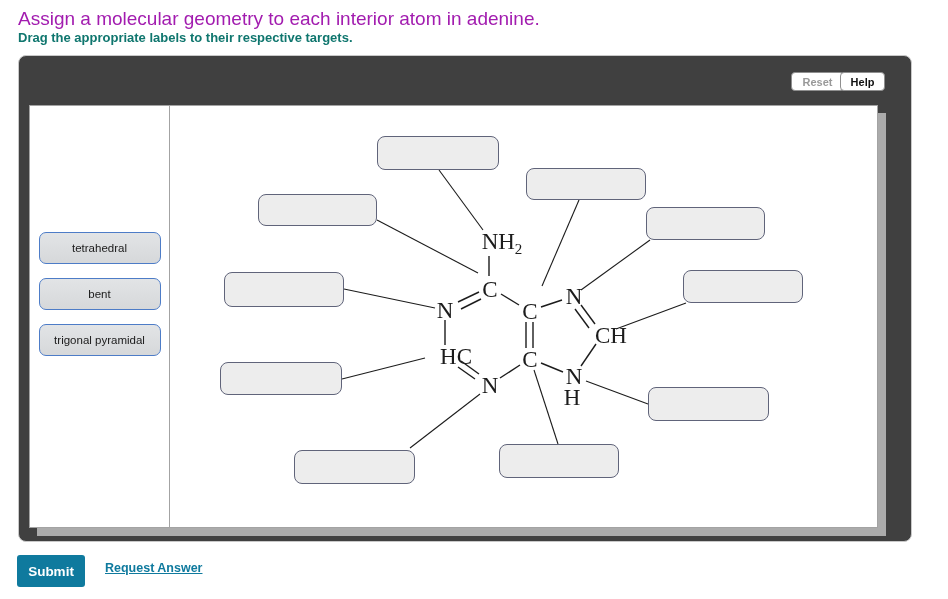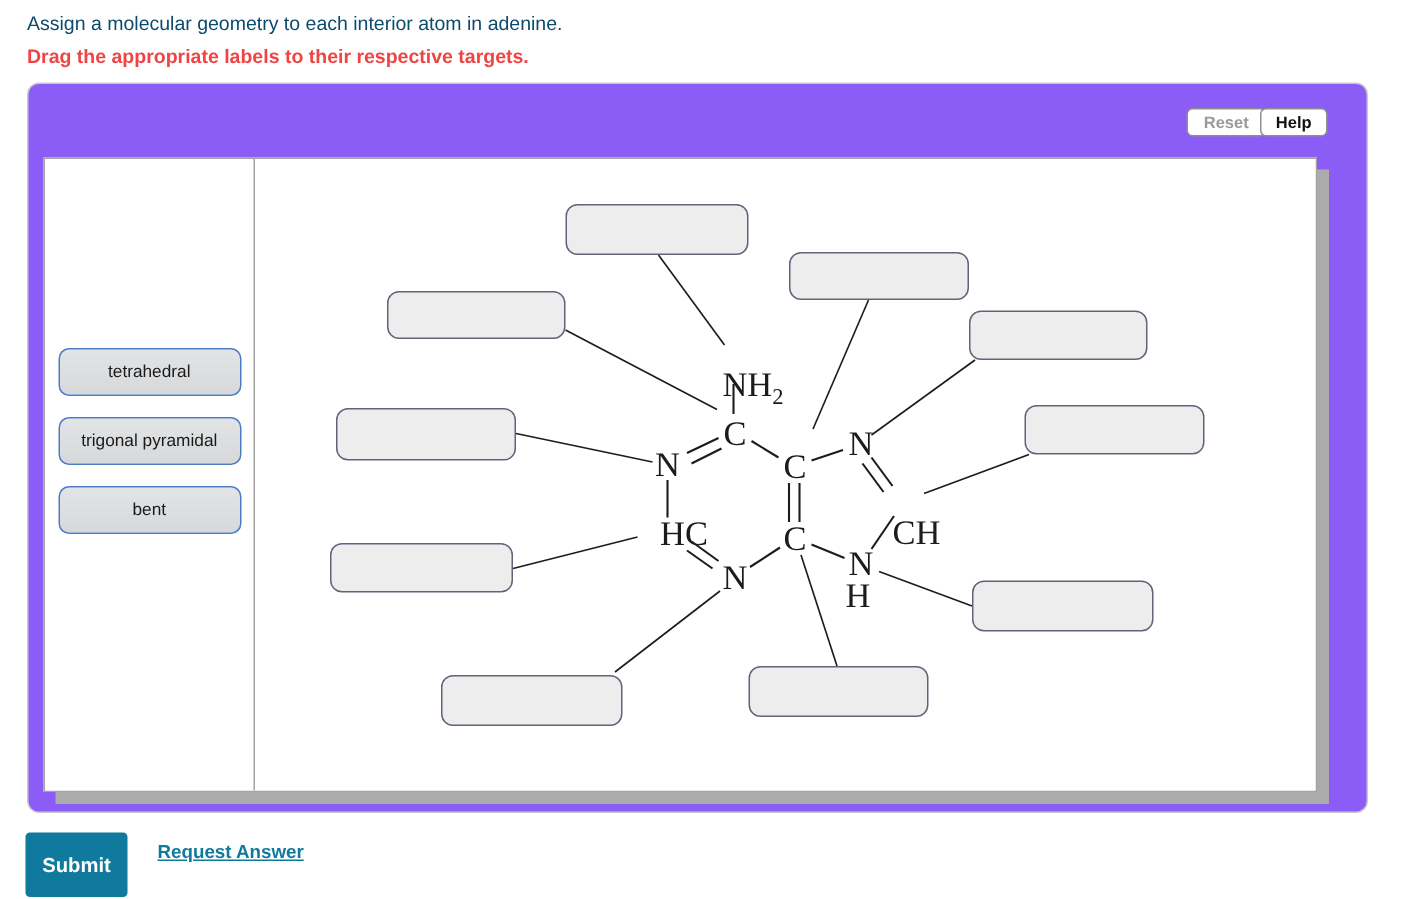--- a/index.html
+++ b/index.html
@@ -1,25 +1,25 @@
 <!DOCTYPE html>
 <html><head>
 <meta charset="utf-8">
 <style>
   * { margin:0; padding:0; box-sizing:border-box; }
   html,body { width:948px; height:599px; background:#ffffff; font-family:"Liberation Sans", sans-serif; overflow:hidden; }
 
   .page { position:relative; width:948px; height:599px; background:#fff; }
 
-  .q-text { position:absolute; left:18px; top:8px; font-size:13px; color:#0c4a6e; }
-  .q-drag { position:absolute; left:18px; top:30px; font-size:13px; font-weight:bold; color:#ef4444; }
+  .q-text { position:absolute; left:18px; top:8px; font-size:19px; color:#a21caf; }
+  .q-drag { position:absolute; left:18px; top:30px; font-size:13px; font-weight:bold; color:#0f766e; }
 
   .panel {
     position:absolute; left:18px; top:55px; width:894px; height:487px;
-    border:1px solid #c9c9c9; border-radius:8px; background:#8b5cf6;
+    border:1px solid #c9c9c9; border-radius:8px; background:#404040;
   }
 
   .top-btn {
     position:absolute; top:16px; height:19px; font-size:11px; font-weight:bold;
     background:#fff; border:1px solid #8f8f8f; border-radius:4px;
     display:flex; align-items:center; justify-content:center; cursor:pointer;
     font-family:"Liberation Sans", sans-serif;
   }
   .btn-reset { right:67px; width:53px; color:#999999; }
   .btn-help  { right:26px; width:45px; color:#111111; }
@@ -49,21 +49,21 @@
   }
 
   .atom {
     position:absolute; transform:translate(-50%,-50%);
     font-family:"Liberation Serif", serif; font-size:23px; color:#1c1c1c;
     white-space:nowrap; line-height:1;
   }
   .atom .sub { font-size:15px; vertical-align:-5px; }
 
   .footer-submit {
-    position:absolute; left:17px; top:555px; width:68px; height:43px;
+    position:absolute; left:17px; top:555px; width:68px; height:32px;
     background:#0f7a9e; color:#ffffff; font-size:13.5px; font-weight:bold;
     border:none; border-radius:3px; cursor:pointer;
     display:flex; align-items:center; justify-content:center;
     font-family:"Liberation Sans", sans-serif;
   }
   .footer-link {
     position:absolute; left:105px; top:561px; font-size:12.5px; font-weight:bold;
     color:#0f7a9e; text-decoration:underline; cursor:pointer;
   }
 </style>
@@ -75,22 +75,22 @@
   <div class="q-text">Assign a molecular geometry to each interior atom in adenine.</div>
   <div class="q-drag">Drag the appropriate labels to their respective targets.</div>
 
   <div class="panel">
     <div class="top-btn btn-reset">Reset</div>
     <div class="top-btn btn-help">Help</div>
 
     <div class="workspace">
       <div class="bank" id="bank">
           <div class="bank-label">tetrahedral</div>
+          <div class="bank-label">bent</div>
           <div class="bank-label">trigonal pyramidal</div>
-          <div class="bank-label">bent</div>
         </div>
       <div class="canvas" id="canvas">
           <svg width="709" height="423">
             <line x1="319" y1="150" x2="319" y2="170" stroke="#1c1c1c" stroke-width="1.4"></line>
             <line x1="309" y1="186" x2="288" y2="196" stroke="#1c1c1c" stroke-width="1.4"></line>
             <line x1="311" y1="193" x2="291" y2="203" stroke="#1c1c1c" stroke-width="1.4"></line>
             <line x1="275" y1="214" x2="275" y2="239" stroke="#1c1c1c" stroke-width="1.4"></line>
             <line x1="291" y1="255" x2="309" y2="268" stroke="#1c1c1c" stroke-width="1.4"></line>
             <line x1="288" y1="261" x2="305" y2="273" stroke="#1c1c1c" stroke-width="1.4"></line>
             <line x1="330" y1="272" x2="350" y2="259" stroke="#1c1c1c" stroke-width="1.4"></line>
@@ -116,29 +116,29 @@
           <div class="target" style="left: 207px; top: 30px; width: 122px; height: 34px;"></div>
           <div class="target" style="left: 356px; top: 62px; width: 120px; height: 32px;"></div>
           <div class="target" style="left: 88px; top: 88px; width: 119px; height: 32px;"></div>
           <div class="target" style="left: 476px; top: 101px; width: 119px; height: 33px;"></div>
           <div class="target" style="left: 513px; top: 164px; width: 120px; height: 33px;"></div>
           <div class="target" style="left: 54px; top: 166px; width: 120px; height: 35px;"></div>
           <div class="target" style="left: 50px; top: 256px; width: 122px; height: 33px;"></div>
           <div class="target" style="left: 478px; top: 281px; width: 121px; height: 34px;"></div>
           <div class="target" style="left: 124px; top: 344px; width: 121px; height: 34px;"></div>
           <div class="target" style="left: 329px; top: 338px; width: 120px; height: 34px;"></div>
-          <span class="atom" style="left: 332px; top: 153px;">NH<span class="sub">2</span></span>
+          <span class="atom" style="left: 332px; top: 137px;">NH<span class="sub">2</span></span>
           <span class="atom" style="left: 320px; top: 183px;">C</span>
           <span class="atom" style="left: 275px; top: 204px;">N</span>
           <span class="atom" style="left: 270px; top: 250px; margin-left: 16px;">HC</span>
           <span class="atom" style="left: 320px; top: 279px;">N</span>
           <span class="atom" style="left: 360px; top: 253px;">C</span>
           <span class="atom" style="left: 360px; top: 205px;">C</span>
           <span class="atom" style="left: 404px; top: 190px;">N</span>
-          <span class="atom" style="left: 441px; top: 229px; margin-top: 20px;">CH</span>
+          <span class="atom" style="left: 441px; top: 229px;">CH</span>
           <span class="atom" style="left: 404px; top: 270px;">N</span>
           <span class="atom" style="left: 402px; top: 291px;">H</span>
         </div>
     </div>
   </div>
 
   <button class="footer-submit">Submit</button>
   <a class="footer-link">Request Answer</a>
 
 </div>

